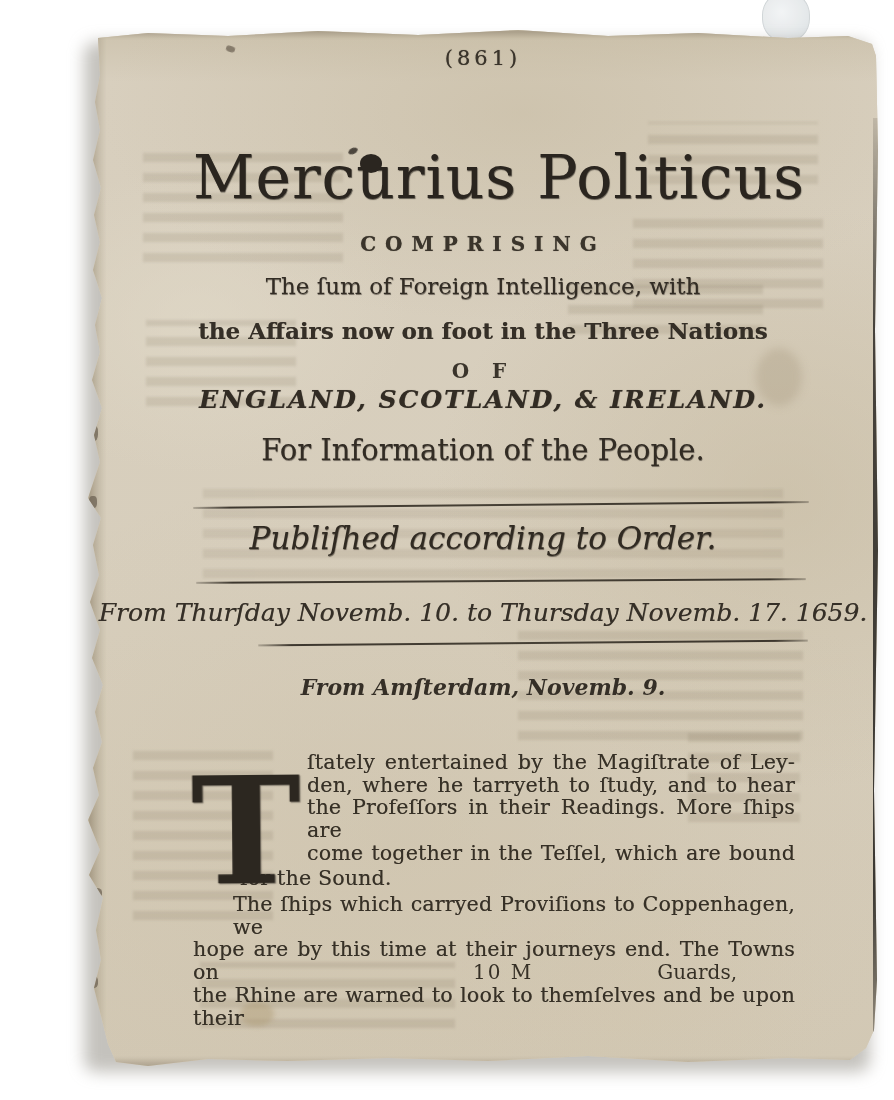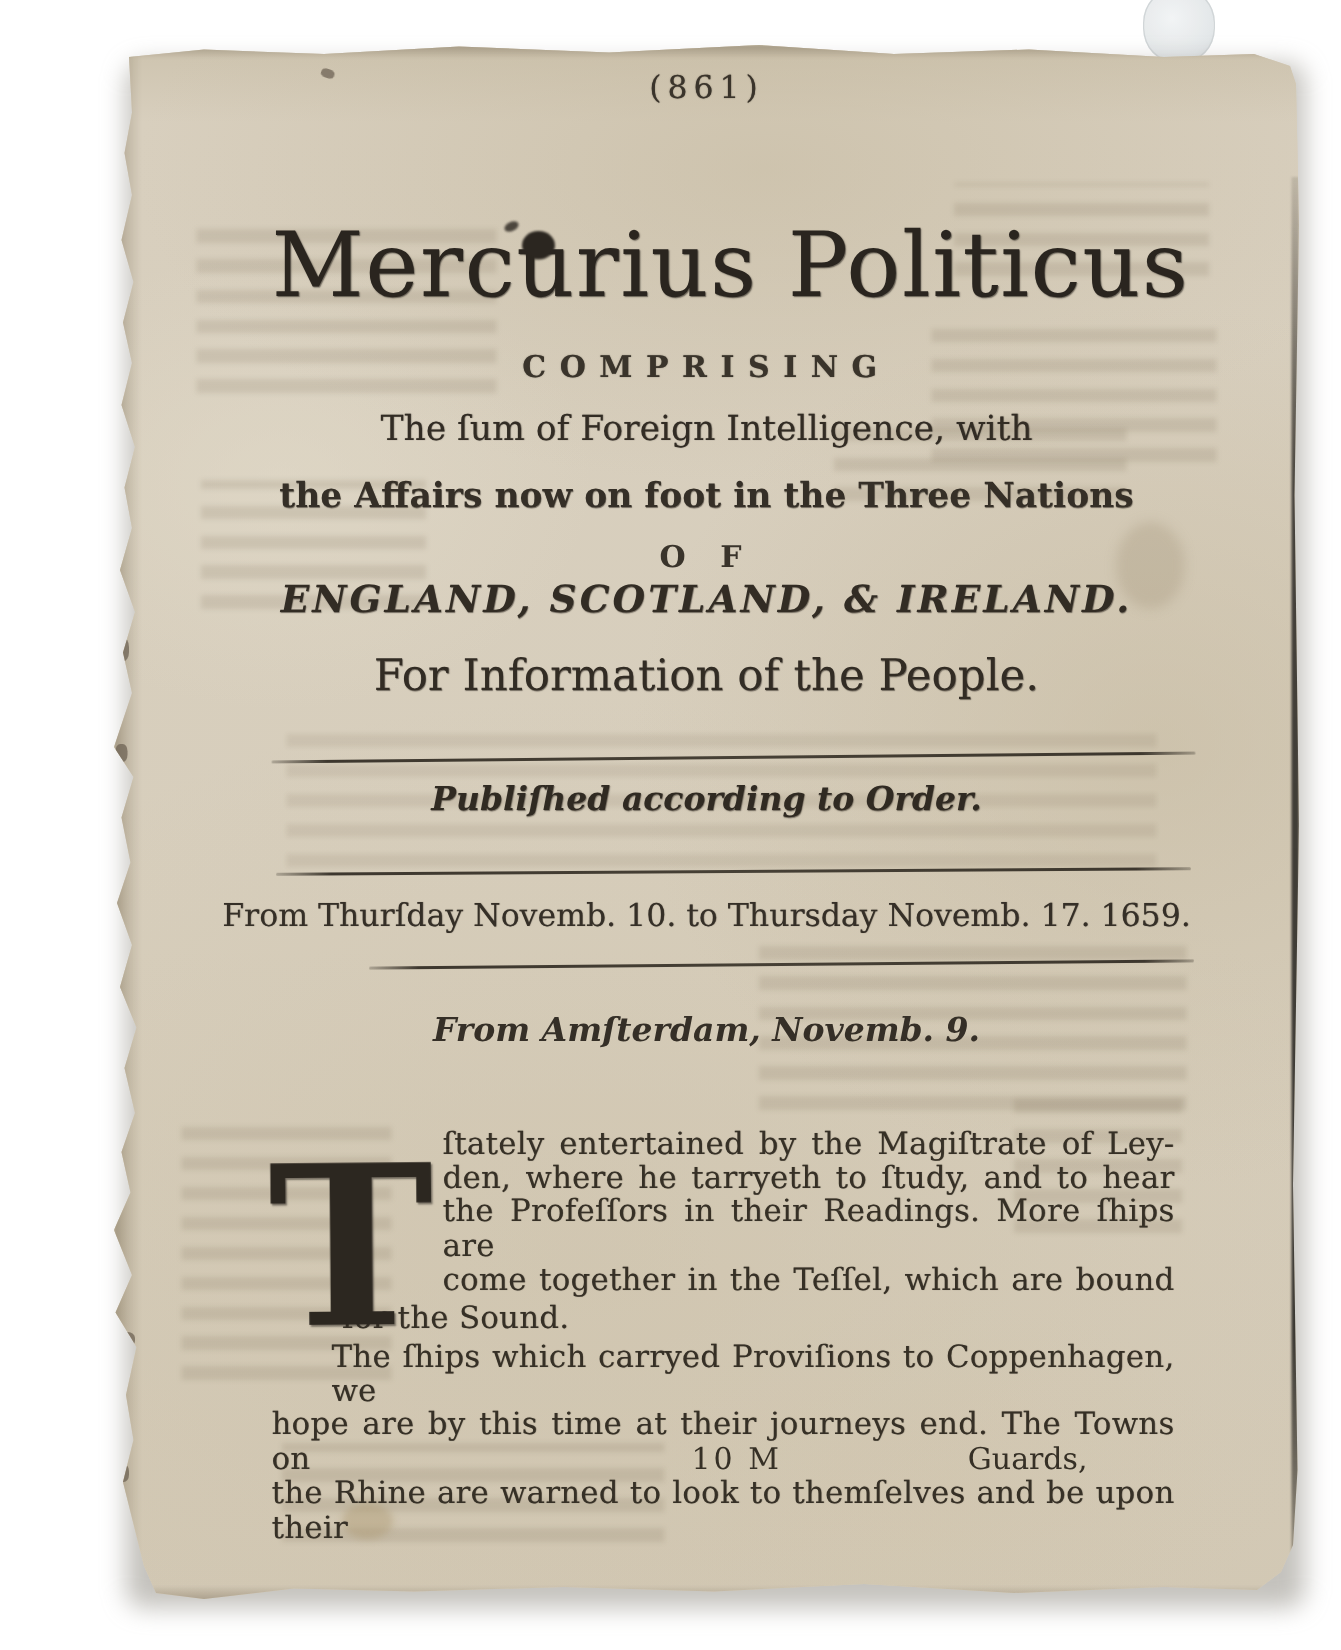--- a/index.html
+++ b/index.html
@@ -13,21 +13,21 @@
 
   
   .page-shadow {
     position: absolute; left: 84px; top: 42px; width: 786px; height: 1030px;
     background: rgba(138,133,124,0.5);
     border-radius: 12px;
     filter: blur(8px);
   }
 
   .page {
-    position: absolute; left: 76px; top: 30px; width: 790px; height: 1038px;
+    position: absolute; left: 88px; top: 30px; width: 790px; height: 1038px;
     background-color: #d8cfbe;
     background-image:
       radial-gradient(ellipse 600px 300px at 55% 8%,  rgba(196,184,158,0.50), transparent 70%),
       radial-gradient(ellipse 500px 420px at 88% 45%, rgba(193,180,152,0.45), transparent 70%),
       radial-gradient(ellipse 700px 500px at 40% 78%, rgba(203,191,166,0.40), transparent 75%),
       radial-gradient(ellipse 300px 220px at 14% 28%, rgba(226,219,202,0.55), transparent 70%),
       radial-gradient(ellipse 260px 160px at 70% 92%, rgba(210,199,176,0.50), transparent 75%),
       linear-gradient(180deg, #cdc3ae 0%, #d8cfbe 5%, #d7cebc 58%, #d2c8b4 100%);
     clip-path: polygon(
       10px 8px, 60px 3px, 140px 6px, 230px 1px, 330px 5px, 430px 0px,
@@ -102,23 +102,23 @@
   .purpose { top: 403px; font-size: 29px; color: #322c24;
              text-shadow: 0.4px 0.5px 0.7px rgba(50,44,36,0.6); }
 
   .rule { position: absolute; height: 2px; z-index: 5;
           background: linear-gradient(90deg, rgba(55,49,40,0.25), #3d372e 6%, #464035 50%, #3d372e 94%, rgba(55,49,40,0.3));
           border-radius: 2px; filter: blur(0.3px); }
   .rule1 { top: 474px; left: 105px; width: 616px; transform: rotate(-0.55deg); }
   .rule2 { top: 550px; left: 108px; width: 610px; transform: rotate(-0.35deg); }
   .rule3 { top: 612px; left: 170px; width: 550px; transform: rotate(-0.5deg); }
 
-  .imprim  { top: 490px; font-size: 22px; font-weight: bold; font-style: italic; color: #302a22;
+  .imprim  { top: 490px; font-size: 31px; font-weight: normal; font-style: italic; color: #302a22;
              text-shadow: 0.4px 0.5px 0.8px rgba(48,42,34,0.6); }
-  .daterng { top: 568px; font-size: 21px; color: #352f27;
+  .daterng { top: 568px; font-size: 25px; font-style: italic; color: #352f27;
              text-shadow: 0.3px 0.4px 0.6px rgba(53,47,39,0.6); }
   .datelin { top: 644px; font-size: 22px; font-weight: bold; font-style: italic; color: #352f27; }
 
   .article { position: absolute; left: 105px; top: 721px; width: 602px; z-index: 5; }
   .dropcap { position: absolute; left: -2px; top: 6px; font-size: 148px; line-height: 1;
              font-weight: bold; color: #2c2720; transform: rotate(-0.5deg);
              text-shadow: 1px 1px 1.2px rgba(44,39,32,0.55); filter: blur(0.2px); }
   .bodyline { display: block; font-size: 20.5px; line-height: 22.7px; color: #363026;
               letter-spacing: 0.2px; text-shadow: 0.3px 0.3px 0.5px rgba(54,48,38,0.55);
               white-space: nowrap; }

